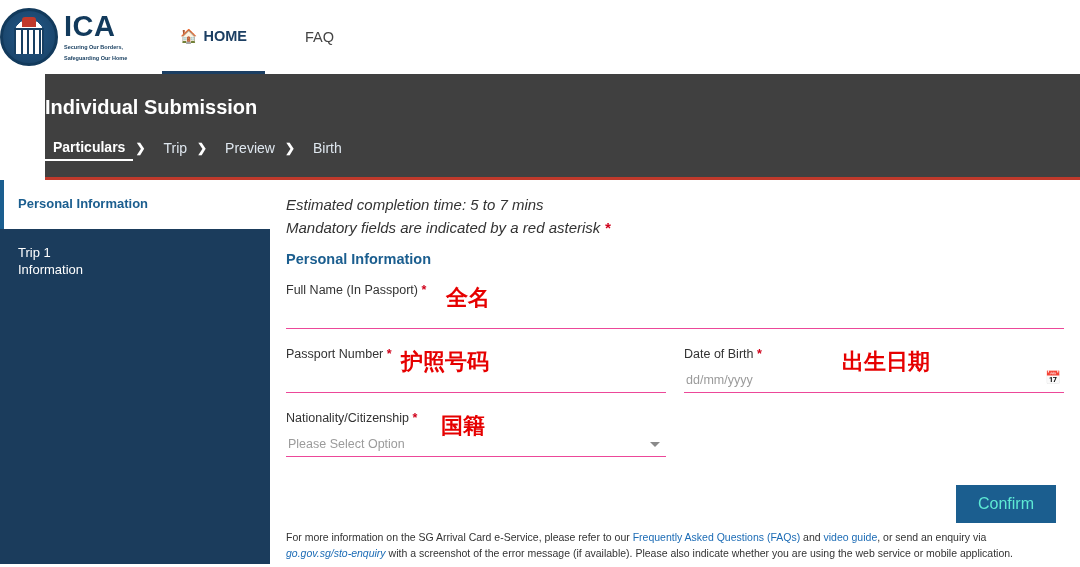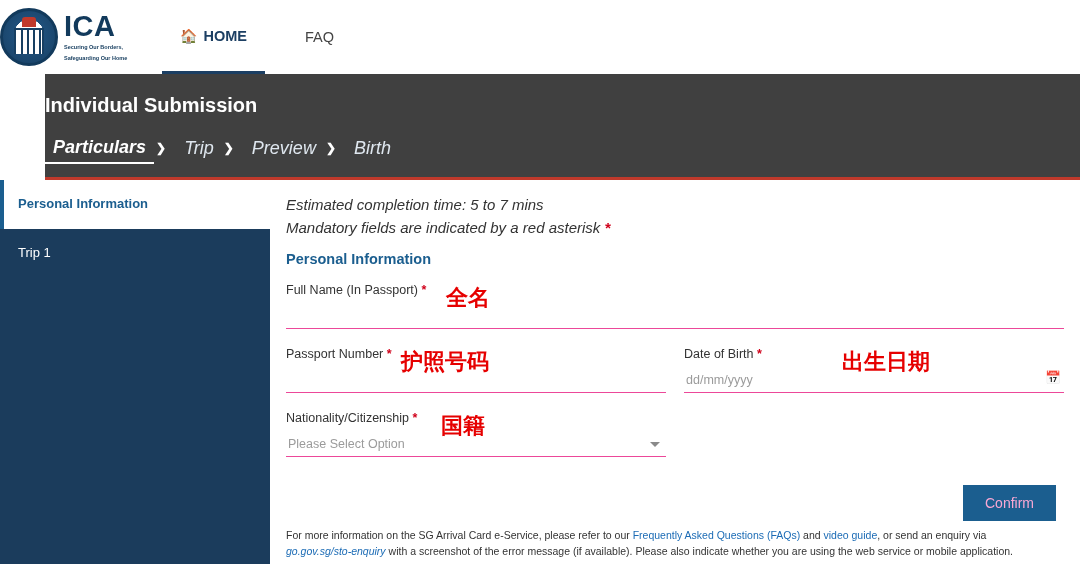--- a/index.html
+++ b/index.html
@@ -139,25 +139,24 @@
     font-weight: bold;
     margin-top: 6px;
   }
   .steps {
     display: flex;
     align-items: center;
     margin-top: 20px;
     gap: 0;
   }
   .step {
-    font-size: 18px;
+    font-size: 14px;
     color: #dfe7ef;
     padding: 0 8px 4px 8px;
     cursor: pointer;
-    font-style: italic;
   }
   .step.active {
     color: #ffffff;
     font-weight: bold;
     border-bottom: 2px solid #ffffff;
   }
   .step-sep {
     color: #ffffff;
     font-size: 12px;
     font-weight: bold;
@@ -277,22 +276,22 @@
   }
 
   .confirm-row {
     display: flex;
     justify-content: flex-end;
     margin-top: 22px;
     padding-right: 8px;
   }
   .confirm-btn {
     background: #1b5e8f;
-    color: #f9a8d4;
-    font-size: 14px;
+    color: #5eead4;
+    font-size: 16px;
     border: none;
     padding: 10px 22px;
     cursor: pointer;
     font-family: "Liberation Sans", sans-serif;
   }
 
   .footer-note {
     font-size: 10.5px;
     color: #333333;
     line-height: 1.55;
@@ -339,20 +338,21 @@
 </div>
 
 <div class="content">
 
   <div class="sidebar">
     <div class="side-item active">
       <span>Personal Information</span>
     </div>
     <div class="side-item">
       <div>Trip 1</div>
+      <div>Information</div>
     </div>
   </div>
 
   <div class="main">
 
     <div class="note">Estimated completion time: 5 to 7 mins</div>
     <div class="note">
       <span>Mandatory fields are indicated by a red asterisk</span>
       <span class="req-star">*</span>
     </div>

